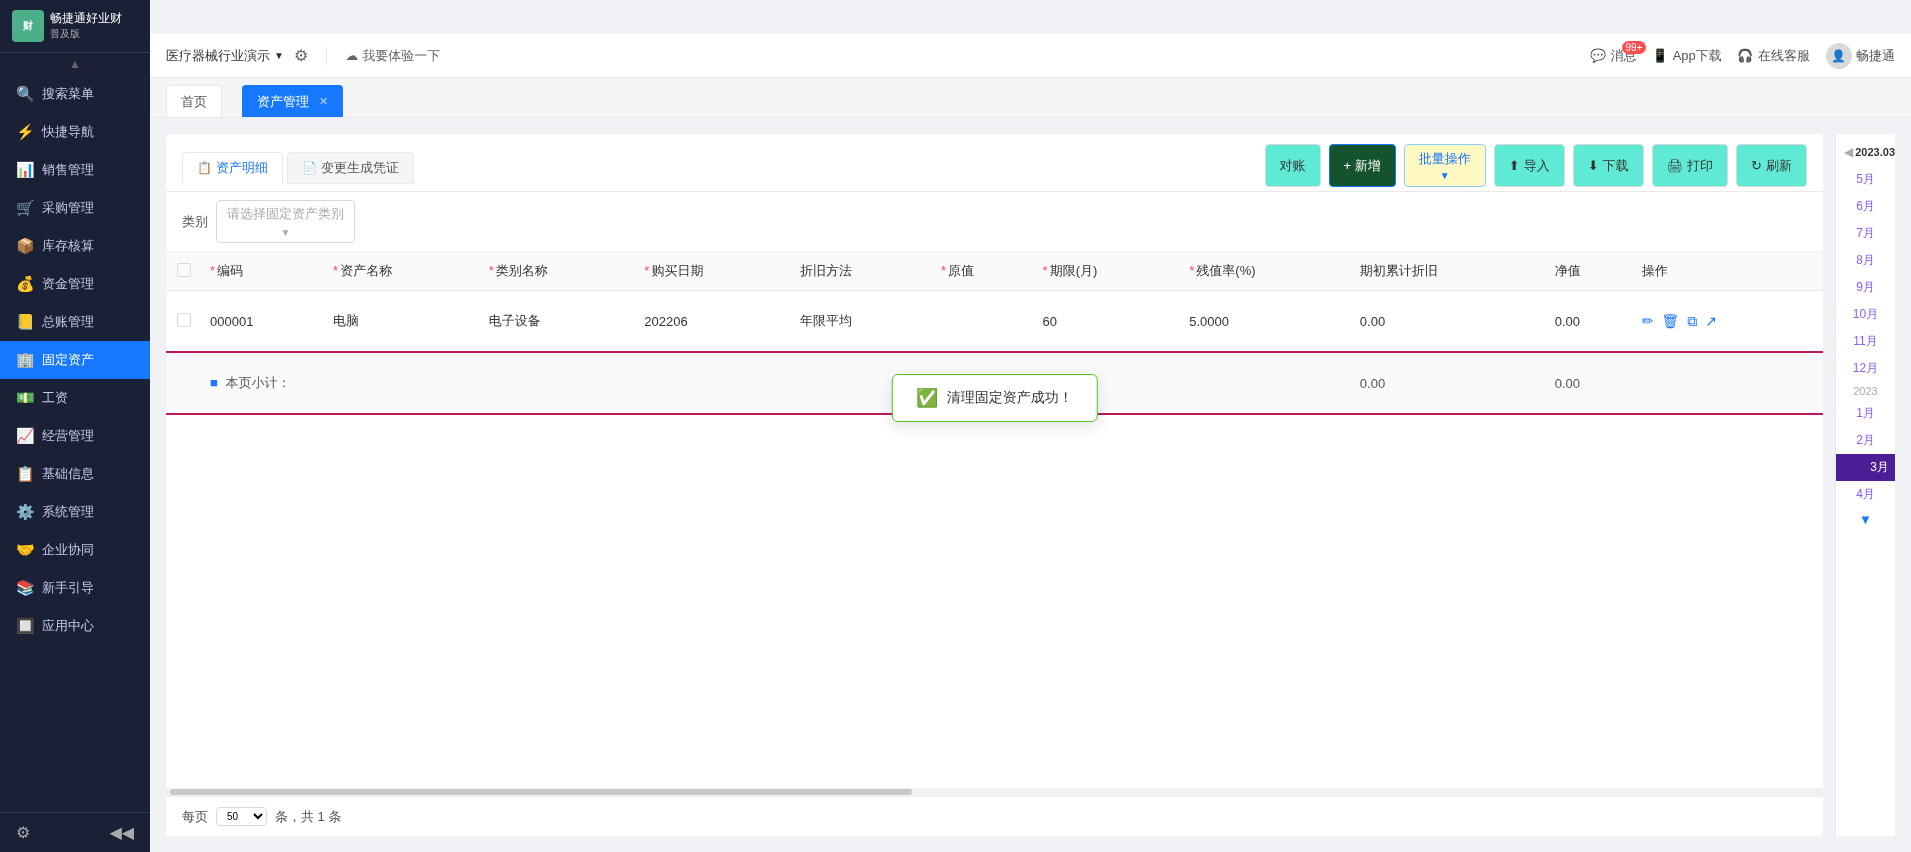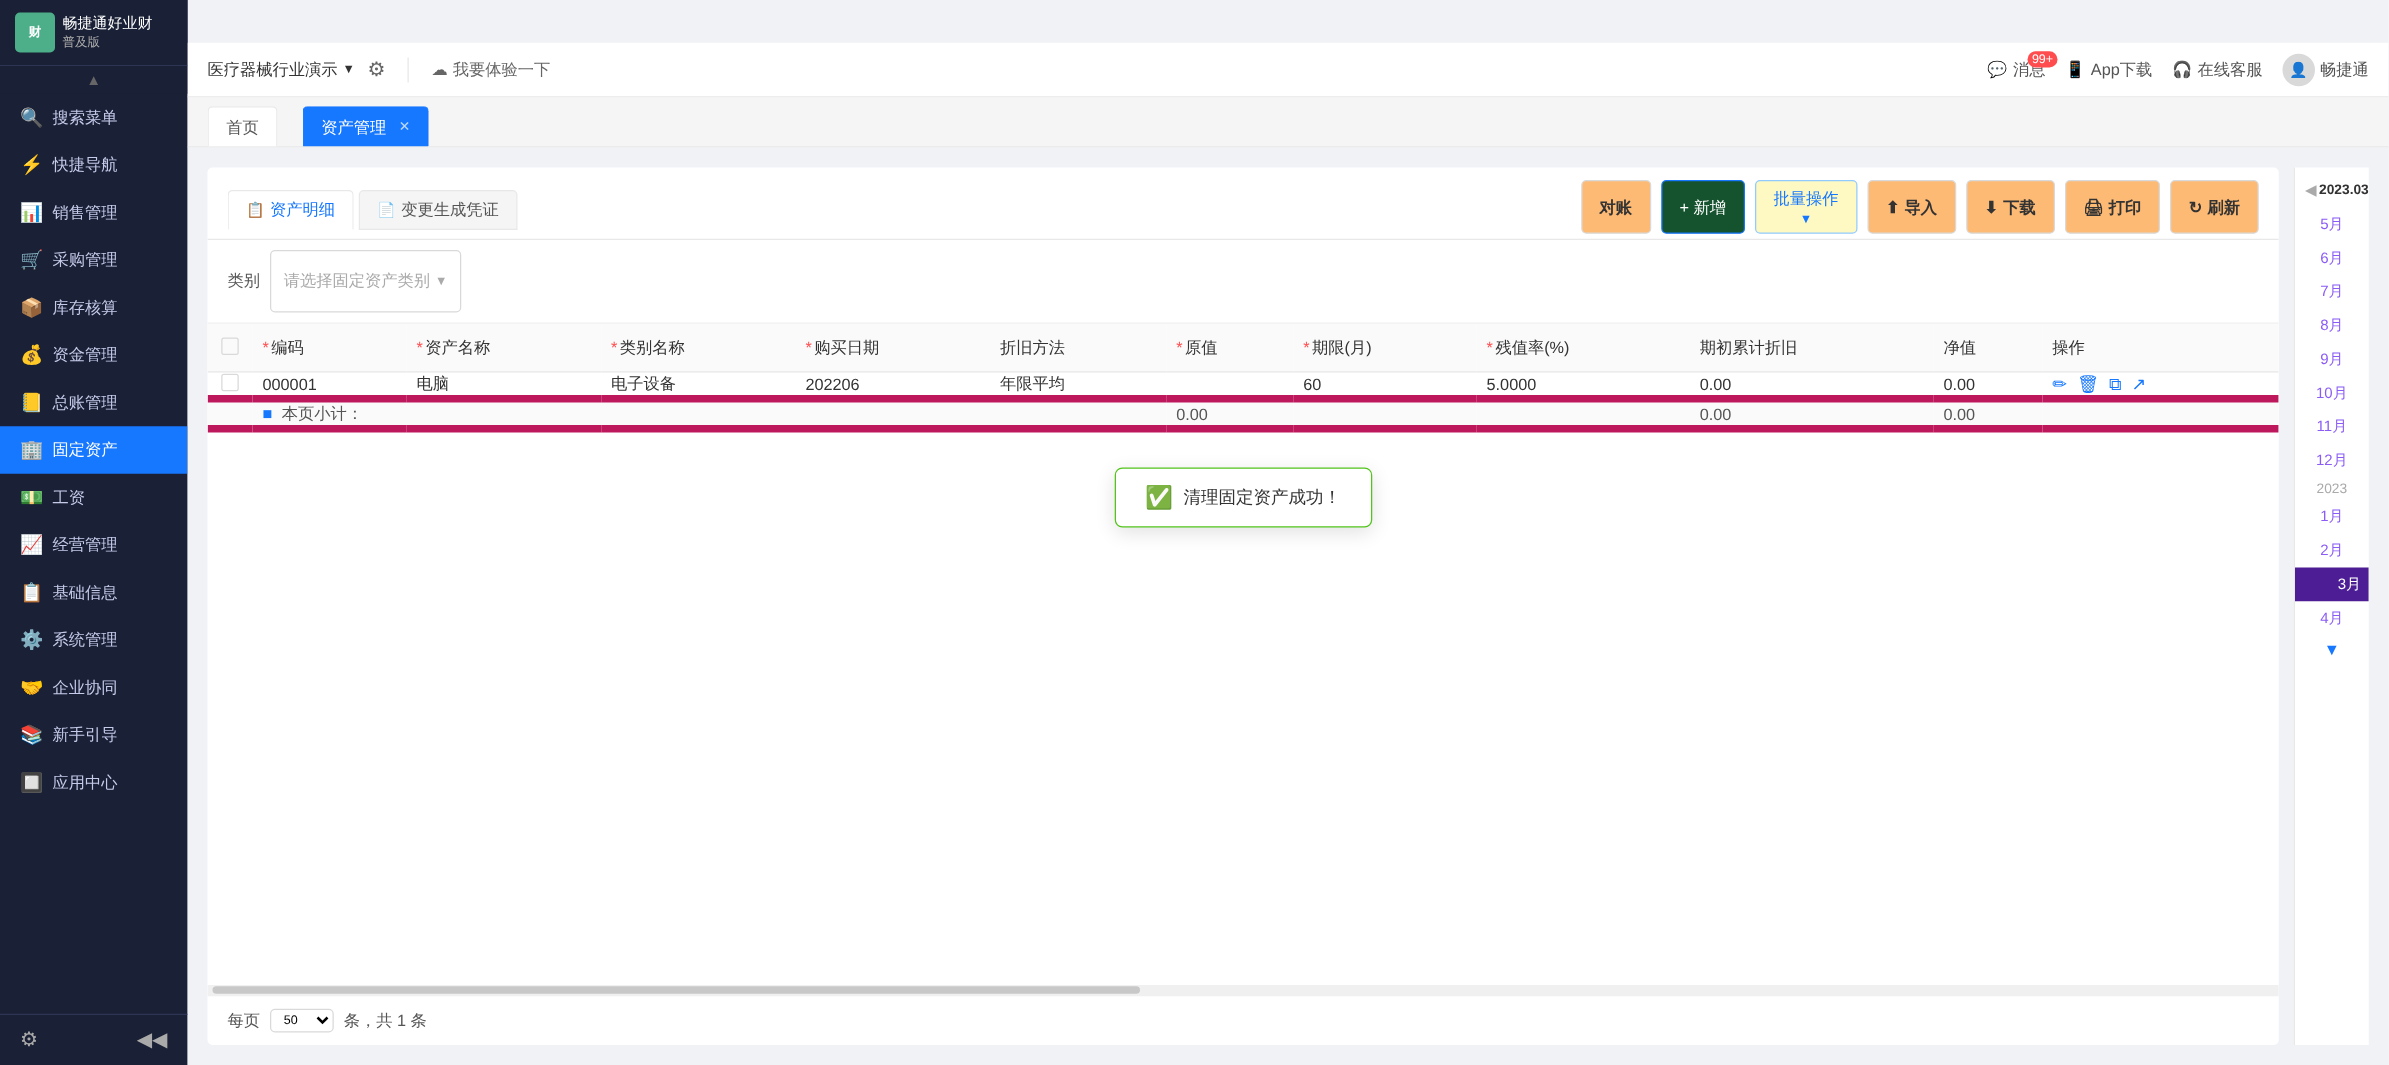--- a/index.html
+++ b/index.html
@@ -152,50 +152,51 @@
       background: #fff; color: #1677ff;
       border-bottom: 1px solid #fff;
       margin-bottom: -1px;
     }
     .sub-tab-icon { font-size: 12px; }
     .btn {
       display: flex; align-items: center; gap: 4px;
       padding: 5px 14px; border-radius: 4px; font-size: 13px; cursor: pointer; border: 1px solid;
     }
     .btn-primary { background: #14532d; color: #fff; border-color: #1677ff; }
-    .btn-default { background: #fdba74; color: #333; border-color: #d9d9d9; font-weight: bold; }
+    .btn-default { background: #5eead4; color: #333; border-color: #d9d9d9; }
     .btn-blue-outline { background: #fef9c3; color: #1677ff; border-color: #91caff; flex-direction: column; }
 
     
     .filter-row {
       display: flex; align-items: center;
       padding: 8px 16px;
       gap: 8px;
       border-bottom: 1px solid #f0f0f0;
     }
     .filter-label { font-size: 13px; color: #555; }
     .filter-select {
       display: flex; align-items: center; gap: 4px;
       border: 1px solid #d9d9d9; border-radius: 4px;
-      padding: 15px 10px; background: #fff; cursor: pointer; font-size: 13px; color: #555;
+      padding: 4px 10px; background: #fff; cursor: pointer; font-size: 13px; color: #555;
       min-width: 100px;
+      flex-direction: column;
     }
     .filter-select-placeholder { color: #aaa; }
 
     
     .table-wrap { flex: 1; overflow: auto; }
     table { width: 100%; border-collapse: collapse; font-size: 13px; }
     thead tr { background: #fafafa; }
     th {
       padding: 10px 8px; border-bottom: 1px solid #e8e8e8;
       text-align: left; color: #333; font-weight: 500; white-space: nowrap;
     }
     th .required { color: #ff4d4f; margin-right: 2px; }
     td {
-      padding: 0 8px; border-bottom: 6px solid #be185d;
+      padding: 21px 8px; border-bottom: 2px solid #be185d;
       color: #333; white-space: nowrap;
     }
     .col-check { width: 36px; text-align: center; }
     .checkbox { width: 14px; height: 14px; border: 1px solid #d9d9d9; border-radius: 2px; cursor: pointer; display: inline-block; }
     .subtotal-row td { background: #fafafa; color: #555; }
     .subtotal-icon { color: #1677ff; margin-right: 4px; }
 
     
     .action-icons { display: flex; gap: 8px; align-items: center; }
     .action-icon { color: #1677ff; cursor: pointer; font-size: 14px; }

